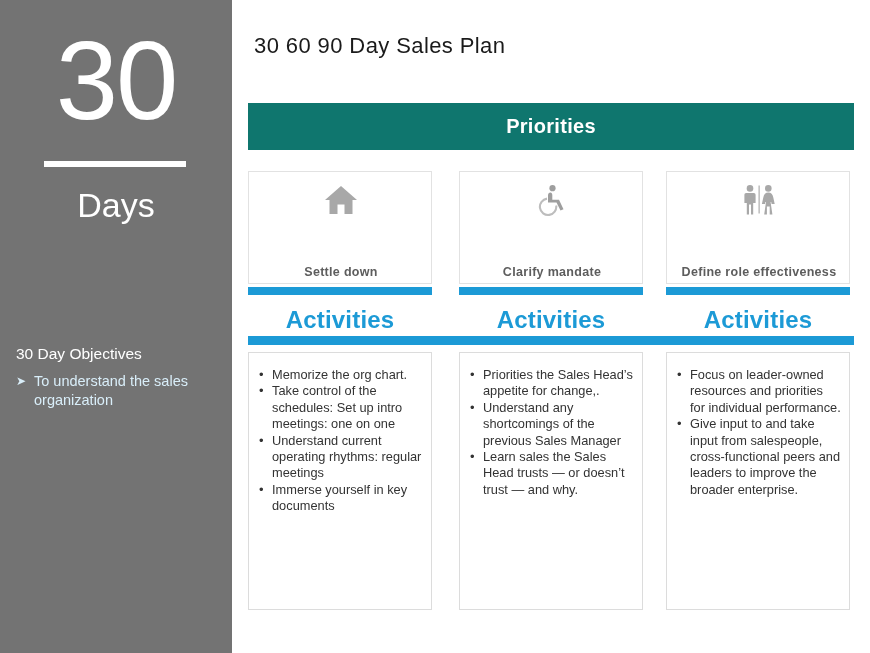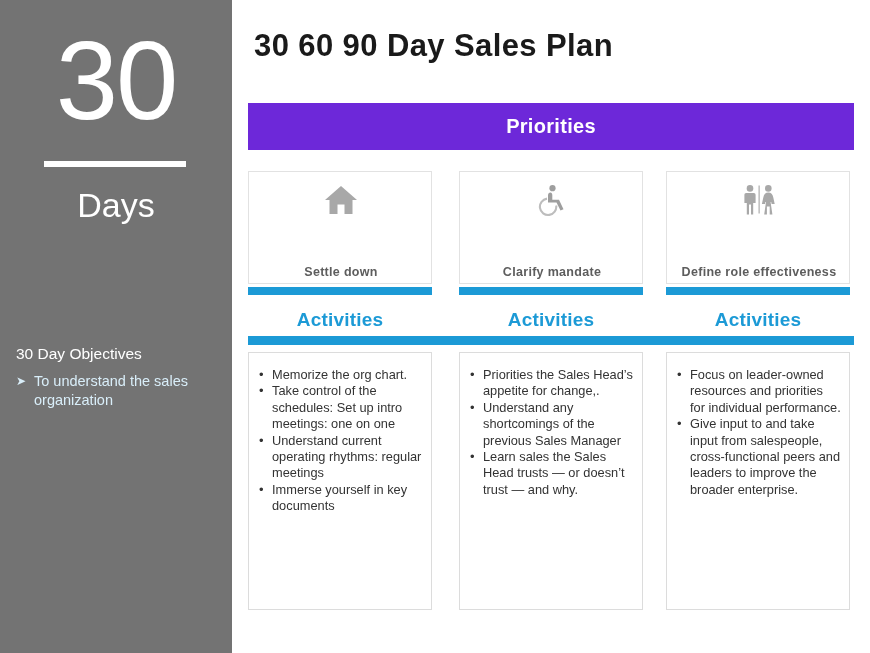--- a/index.html
+++ b/index.html
@@ -82,31 +82,31 @@
   
   #content {
     position: absolute;
     left: 232px; top: 0;
     width: 638px; height: 653px;
   }
   #deck-title {
     position: absolute;
     left: 22px; top: 26px;
     color: #1a1a1a;
-    font-size: 31px;
+    font-size: 22px;
     line-height: 40px;
-    font-weight: 700;
+    font-weight: 400;
     letter-spacing: 0.4px;
     white-space: nowrap;
   }
   #priorities-banner {
     position: absolute;
     left: 16px; top: 103px;
     width: 606px; height: 47px;
-    background: #6d28d9;
+    background: #0f766e;
     display: flex;
     align-items: center;
     justify-content: center;
   }
   #priorities-label {
     color: #ffffff;
     font-size: 20px;
     font-weight: bold;
     letter-spacing: 0.3px;
   }
@@ -148,21 +148,21 @@
   }
   .card-accent {
     width: 184px; height: 8px;
     background: #1c9ad6;
     margin-top: 3px;
   }
   .activities-title {
     width: 184px;
     text-align: center;
     color: #1c9ad6;
-    font-size: 19px;
+    font-size: 24px;
     font-weight: bold;
     line-height: 24px;
     margin-top: 13px;
     letter-spacing: 0.2px;
   }
 
   
   #activities-rule {
     position: absolute;
     left: 16px; top: 336px;

